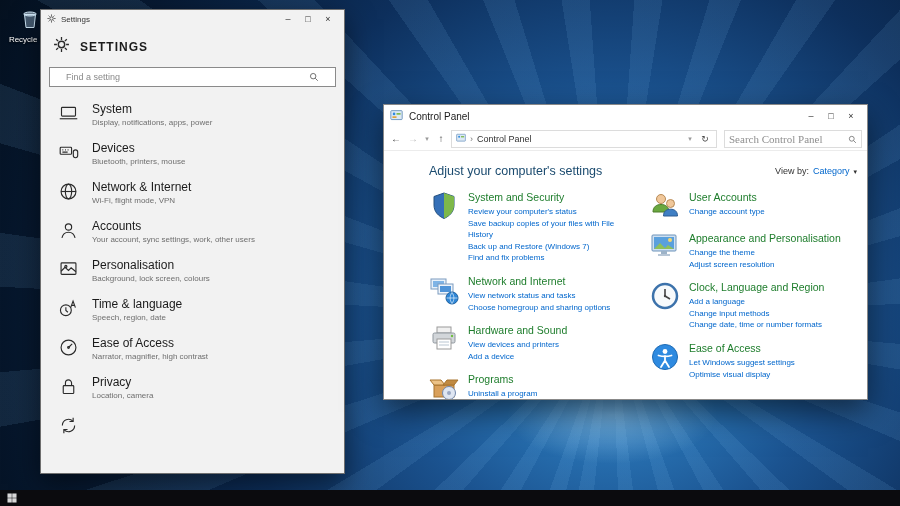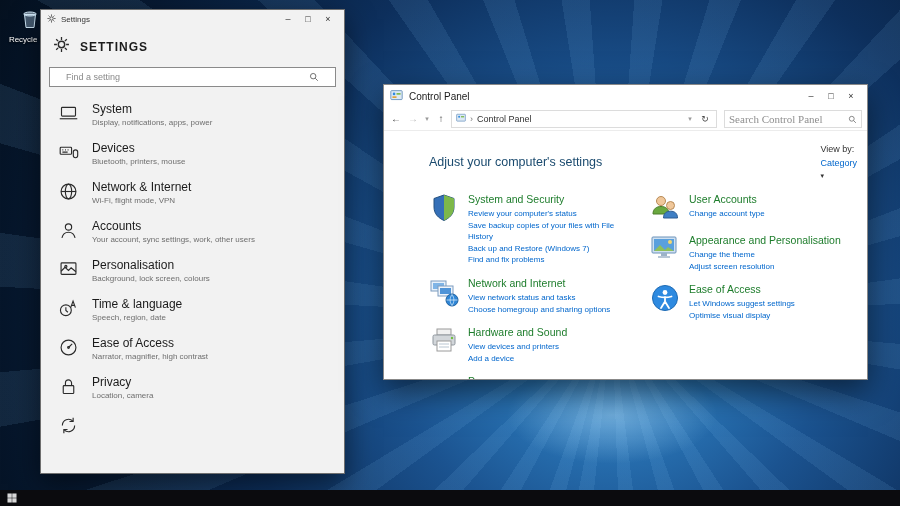--- a/index.html
+++ b/index.html
@@ -38,40 +38,40 @@
   .st-search input { flex:1; border:none; outline:none; font-size:9px; font-family:"Liberation Sans",sans-serif; color:#333; background:transparent; }
   .st-search input::placeholder { color:#8a8a8a; }
   .s-item { display:flex; align-items:flex-start; gap:13px; padding:7px 8px 7px 17px; cursor:default; }
   .s-icon { flex:none; width:21px; height:21px; margin-top:1px; }
   .s-icon svg { width:21px; height:21px; stroke:#2b2b2b; fill:none; stroke-width:1.3; }
   .s-title { display:block; font-size:12px; color:#1b1b1b; }
   .s-sub { display:block; font-size:8px; color:#6e6e6e; margin-top:2px; }
 
   
   .win-cp {
-    position:absolute; left:383px; top:84px; width:485px; height:296px;
+    position:absolute; left:383px; top:104px; width:485px; height:296px;
     background:#fff; border:1px solid #888; box-shadow:0 12px 30px rgba(0,0,0,.55); z-index:20;
     display:flex; flex-direction:column;
   }
   .cp-titlebar { height:22px; display:flex; align-items:center; gap:6px; padding:0 6px; font-size:10px; color:#1b1b1b; flex:none; }
   .cp-navbar { height:24px; display:flex; align-items:center; gap:3px; padding:0 5px; border-bottom:1px solid #ececec; flex:none; }
   .nav-glyph { font-size:10px; color:#444; width:14px; text-align:center; }
   .nav-glyph.disabled { color:#bdbdbd; }
   .nav-caret { font-size:7px; color:#9a9a9a; width:8px; text-align:center; }
   .cp-breadcrumb { flex:1; height:18px; border:1px solid #dcdcdc; display:flex; align-items:center; gap:4px; padding:0 4px; font-size:9px; color:#333; }
   .bc-chevron { color:#777; font-size:9px; }
   .bc-spacer { flex:1; }
   .cp-search { width:138px; height:18px; border:1px solid #dcdcdc; display:flex; align-items:center; padding:0 4px; margin-left:4px; }
   .cp-search input { flex:1; border:none; outline:none; font-size:11px; font-family:Liberation Serif, serif; color:#333; min-width:0; }
   .cp-search input::placeholder { color:#8f8f8f; }
 
   .cp-content { flex:1; padding:13px 10px 8px 45px; overflow:hidden; }
   .cp-header-row { display:flex; align-items:center; justify-content:space-between; margin-bottom:13px; }
   .cp-heading { font-size:12.5px; color:#1a4a6e; }
-  .cp-viewby { font-size:9px; color:#333; display:flex; align-items:flex-start; gap:4px;flex-direction:column; }
+  .cp-viewby { font-size:9px; color:#333; display:flex; align-items:flex-end; gap:4px; }
   .cp-viewby-value { color:#0066cc; cursor:pointer; }
   .cp-viewby-caret { font-size:7px; color:#333; }
 
   .cp-columns { display:flex; gap:14px; }
   .cp-col { flex:1; display:flex; flex-direction:column; }
   .cp-cat { display:flex; gap:9px; margin-bottom:11px; }
   .cp-icon { flex:none; width:30px; height:30px; cursor:pointer; }
   .cp-cat-body { display:flex; flex-direction:column; }
   .cp-cat-title { font-size:10.5px; color:#1e7d2c; text-decoration:none; margin-bottom:3px; cursor:pointer; }
   .cp-link { font-size:8px; color:#0066cc; text-decoration:none; line-height:1.45; cursor:pointer; }
@@ -412,20 +412,35 @@
                   <rect x="8" y="22" width="12" height="2" fill="#b7c6d6"></rect>
                 </svg>
             </span>
             <span class="cp-cat-body">
               <a class="cp-cat-title">Appearance and Personalisation</a>
               <a class="cp-link">Change the theme</a>
               <a class="cp-link">Adjust screen resolution</a>
             </span>
           </div>
 
+          <div class="cp-cat">
+            <span class="cp-icon">
+              <svg width="30" height="30" viewBox="0 0 30 30">
+                  <circle cx="15" cy="15" r="12" fill="#f7fafc" stroke="#3c72ab" stroke-width="2.5"></circle>
+                  <path d="M15 8v7l5 3" stroke="#444" stroke-width="1.6" fill="none"></path>
+                  <circle cx="15" cy="15" r="1.2" fill="#444"></circle>
+                </svg>
+            </span>
+            <span class="cp-cat-body">
+              <a class="cp-cat-title">Clock, Language and Region</a>
+              <a class="cp-link">Add a language</a>
+              <a class="cp-link">Change input methods</a>
+              <a class="cp-link">Change date, time or number formats</a>
+            </span>
+          </div>
 
           <div class="cp-cat">
             <span class="cp-icon">
               <svg width="30" height="30" viewBox="0 0 30 30">
                   <circle cx="15" cy="15" r="12.5" fill="#2e8ae0" stroke="#1d6ab4"></circle>
                   <circle cx="15" cy="9.5" r="2.4" fill="#fff"></circle>
                   <path d="M8.5 13.5c4.5 1.3 8.5 1.3 13 0M15 14v4.5M15 18.5L11 25M15 18.5L19 25" stroke="#fff" stroke-width="1.8" fill="none" stroke-linecap="round"></path>
                 </svg>
             </span>
             <span class="cp-cat-body">

